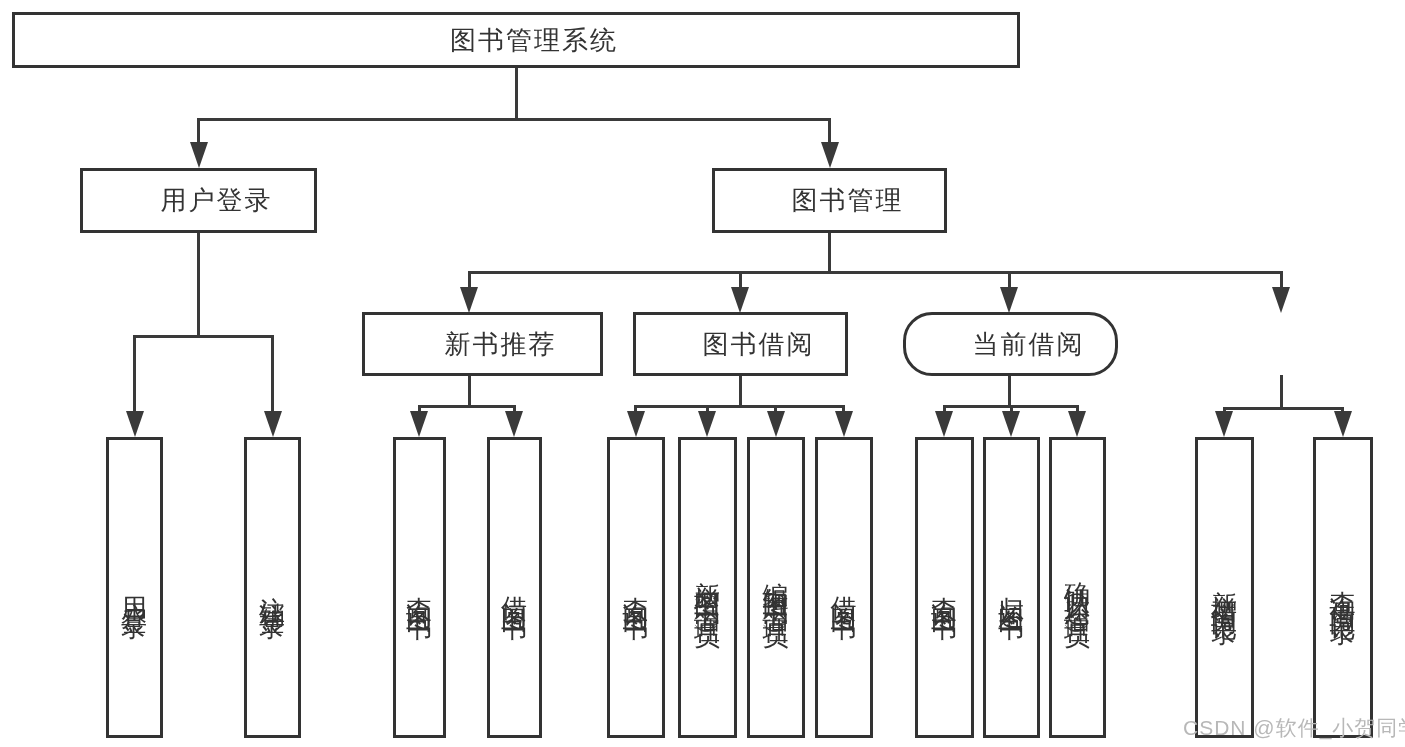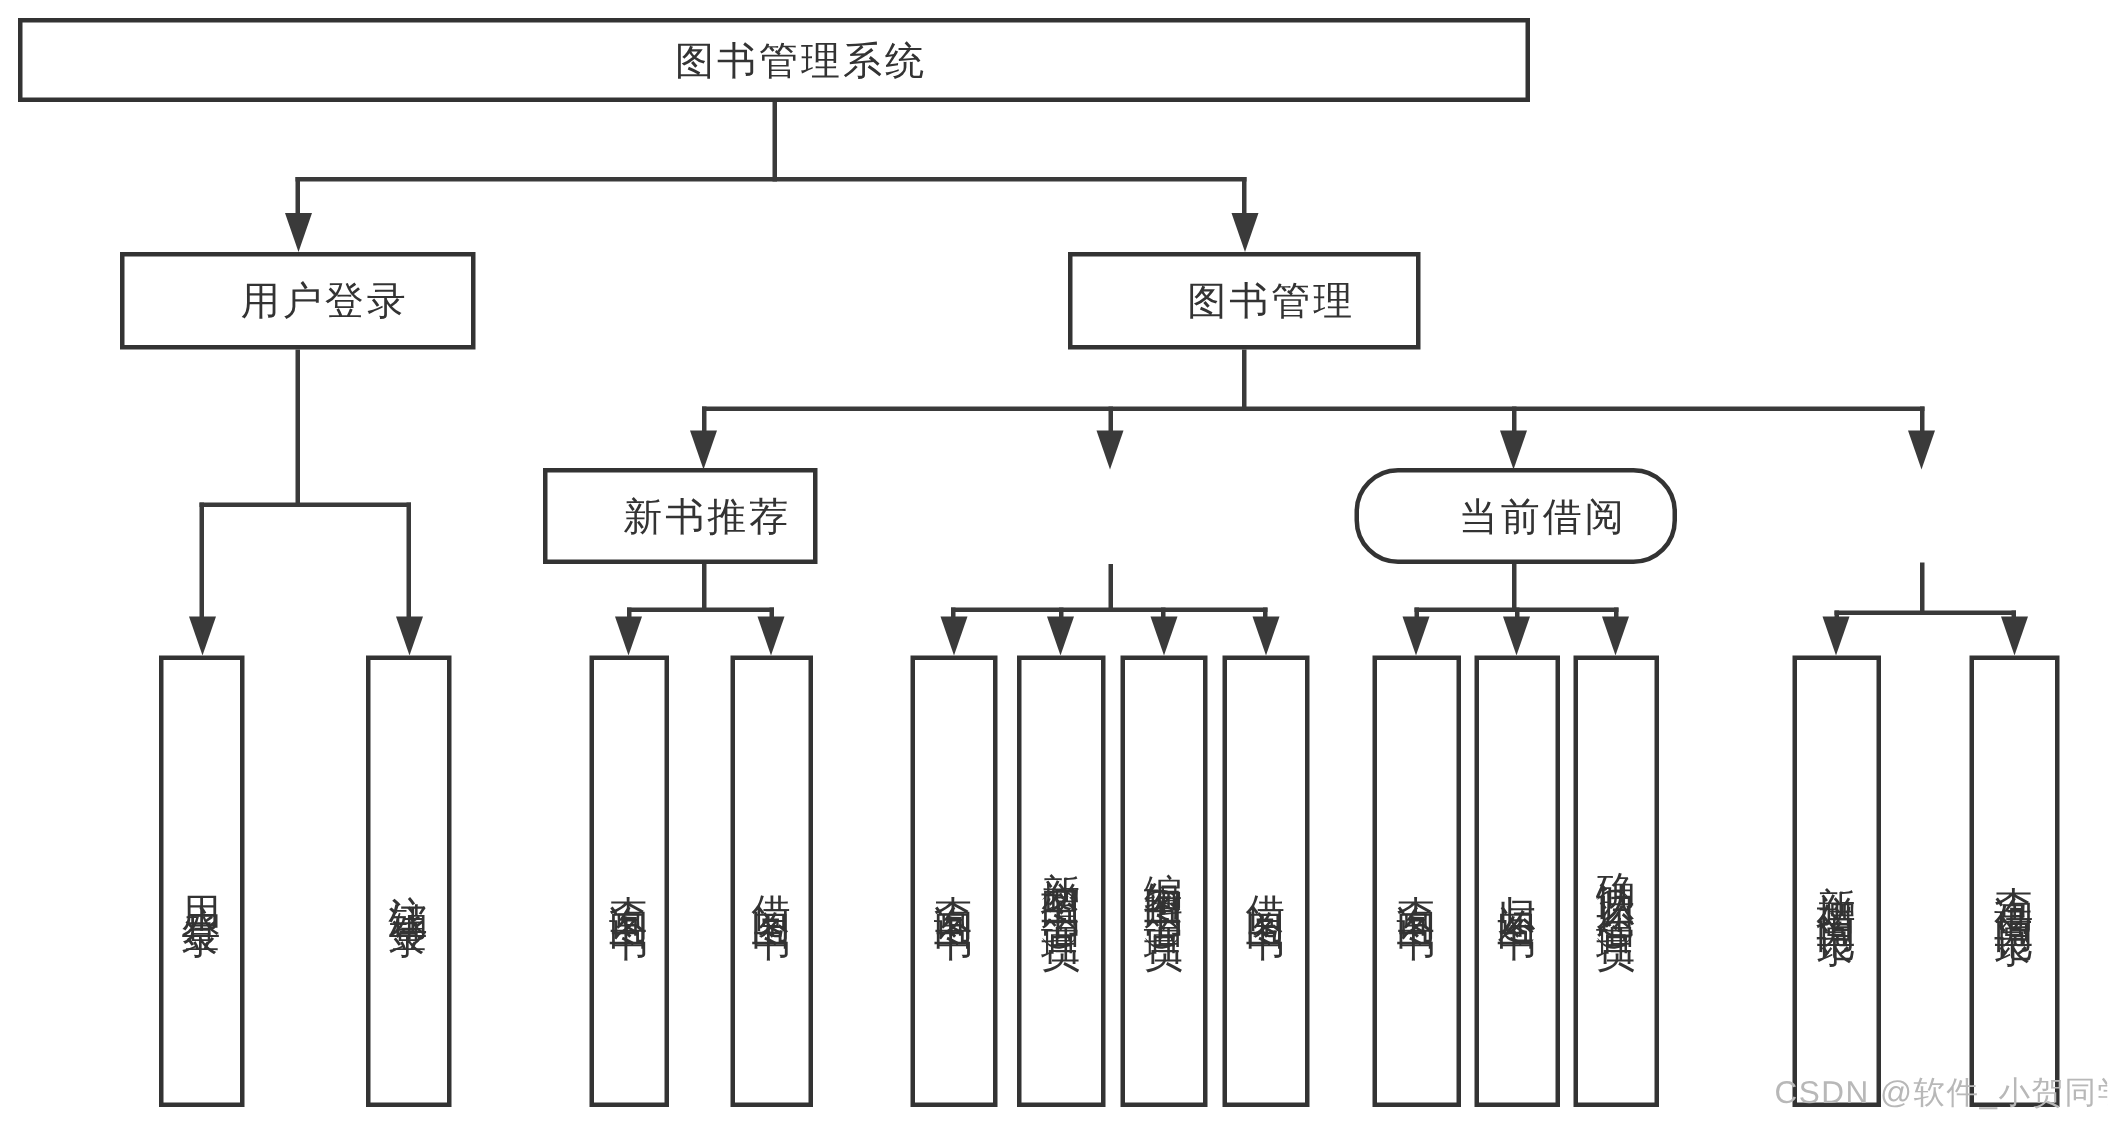--- a/index.html
+++ b/index.html
@@ -74,22 +74,25 @@
   <div class="hl" style="left:468px; top:271px; width:815px;"></div>
   <div class="vl" style="left:468px; top:271px; height:25px;"></div>
   <div class="vl" style="left:739px; top:271px; height:25px;"></div>
   <div class="vl" style="left:1008px; top:271px; height:25px;"></div>
   <div class="vl" style="left:1280px; top:271px; height:25px;"></div>
   <div class="tri" style="left:460px; top:287px;"></div>
   <div class="tri" style="left:731px; top:287px;"></div>
   <div class="tri" style="left:1000px; top:287px;"></div>
   <div class="tri" style="left:1272px; top:287px;"></div>
 
-  <div class="box" style="left:362px; top:312px; width:183px; height:64px;">
+  <div class="box" style="left:362px; top:312px; width:241px; height:64px;">
     <span>新书推荐</span>
+  </div>
+  <div class="box" style="left:633px; top:312px; width:215px; height:64px;">
+    <span>图书借阅</span>
   </div>
   <div class="box" style="left:903px; top:312px; width:215px; height:64px;border-radius:29px;">
     <span>当前借阅</span>
   </div>
 
   <div class="vl" style="left:468px; top:376px; height:32px;"></div>
   <div class="hl" style="left:418px; top:405px; width:98px;"></div>
   <div class="vl" style="left:418px; top:405px; height:12px;"></div>
   <div class="vl" style="left:513px; top:405px; height:12px;"></div>
   <div class="tri" style="left:410px; top:411px;"></div>

